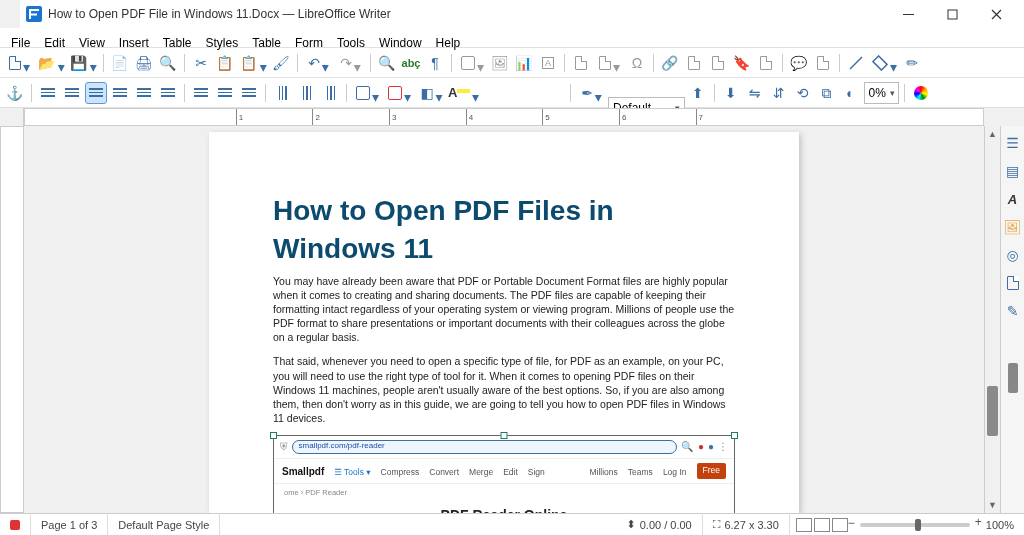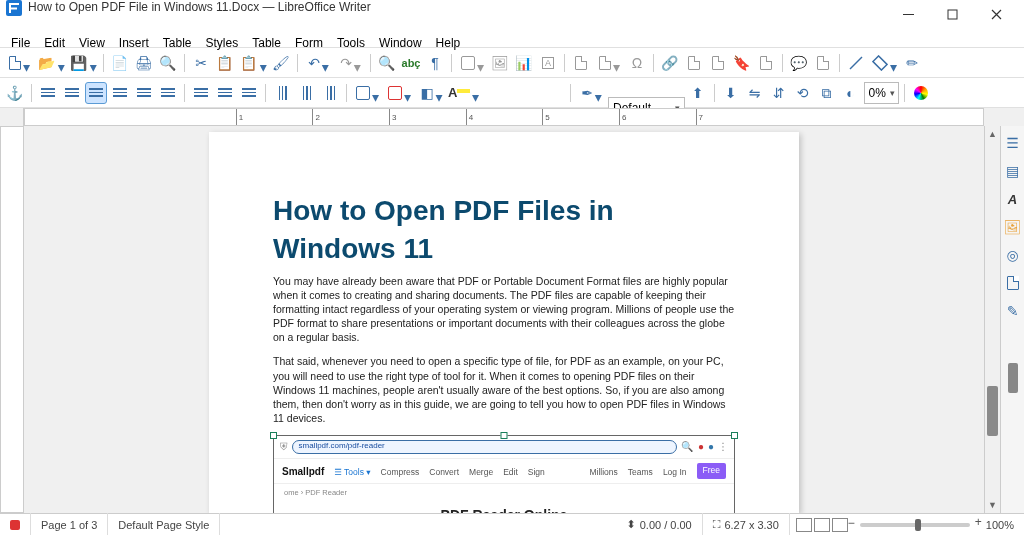--- a/index.html
+++ b/index.html
@@ -1,19 +1,19 @@
 <!DOCTYPE html>
 <html><head>
 <meta charset="utf-8">
 <style>
   * { box-sizing: border-box; margin: 0; padding: 0; font-family: "Segoe UI", Tahoma, sans-serif; }
   html, body { width: 1024px; height: 535px; overflow: hidden; background: #f0f0f0; }
 
   
-  .titlebar { height: 28px; background: #fff; display: flex; align-items: flex-start; padding: 0 6px; font-size: 12px; color: #333; }
+  .titlebar { height: 28px; background: #fff; display: flex; align-items: center; padding: 0 6px; font-size: 12px; color: #333; margin-left: 20px; }
   .titlebar .app-icon { width: 16px; height: 16px; background: #1a75d2; border-radius: 2px; margin-right: 6px; position: relative; }
   .titlebar .app-icon::after { content: ""; position: absolute; left: 3px; top: 3px; width: 10px; height: 10px; background: #fff; clip-path: polygon(0 0,100% 0,100% 20%,20% 20%,20% 45%,80% 45%,80% 65%,20% 65%,20% 100%,0 100%); }
   .titlebar .spacer { flex: 1; }
   .winbtn { width: 44px; height: 28px; display: flex; align-items: center; justify-content: center; color: #333; }
   .winbtn svg { width: 11px; height: 11px; }
 
   
   .menubar { height: 20px; background: #fff; display: flex; align-items: center; padding: 0 4px; font-size: 12px; border-bottom: 1px solid #e0e0e0; }
   .menubar span { padding: 2px 7px; cursor: default; margin-top: 11px; }
 
@@ -48,21 +48,21 @@
   .page p { margin-bottom: 10px; font-family: Arial, sans-serif; font-size:10.5px; }
 
   .embed { border:1px solid #666; padding:0; margin-top:4px; position:relative; font-size:9px;}
   .embed .handle { position:absolute; width:7px; height:7px; background:#fff; border:1px solid #1a7f5a; }
   .embed .urlrow { display:flex; align-items:center; gap:4px; padding:4px 6px; border-bottom:1px solid #eee;}
   .embed .urlbar { flex:1; border:1px solid #3a6ea5; border-radius:10px; height:14px; font-size:8px; padding:0 6px; color:#1a4ea0; background:#eef5ff;}
   .embed .row2 { display:flex; align-items:flex-end; gap:10px; padding:4px 8px; border-bottom:1px solid #eee; font-size:8.5px; color:#555;}
   .embed .row2 .brand { font-weight:700; color:#111; font-size:10px;}
   .embed .row2 .blue { color:#1a75d2; }
   .embed .row2 .sp { flex:1; }
-  .embed .row2 .freebtn { background:#8b5cf6; color:#fff; padding:2px 6px; border-radius:2px;}
+  .embed .row2 .freebtn { background:#c2410c; color:#fff; padding:2px 6px; border-radius:2px;}
   .embed .crumb { padding:4px 10px 2px; font-size:7.5px; color:#888;}
   .embed .hero-title { text-align:center; font-weight:700; font-size:14px; padding:6px 0 10px; color:#222;}
 
   
   .vscroll { width:16px; background:#f0f0f0; border-left:1px solid #ccc; position:relative;}
   .vscroll .thumb { position:absolute; left:2px; right:2px; top:260px; height:50px; background:#8a8a8a; border-radius:2px;}
   .vscroll .arrow { position:absolute; left:0; right:0; height:16px; display:flex; align-items:center; justify-content:center; color:#666; font-size:9px;}
   .vscroll .arrow.up{ top:0;} .vscroll .arrow.dn{ bottom:0;}
 
   .sidepanel { width:24px; background:#f5f5f5; border-left:1px solid #ccc; display:flex; flex-direction:column; align-items:center; gap:10px; padding-top:8px;}

